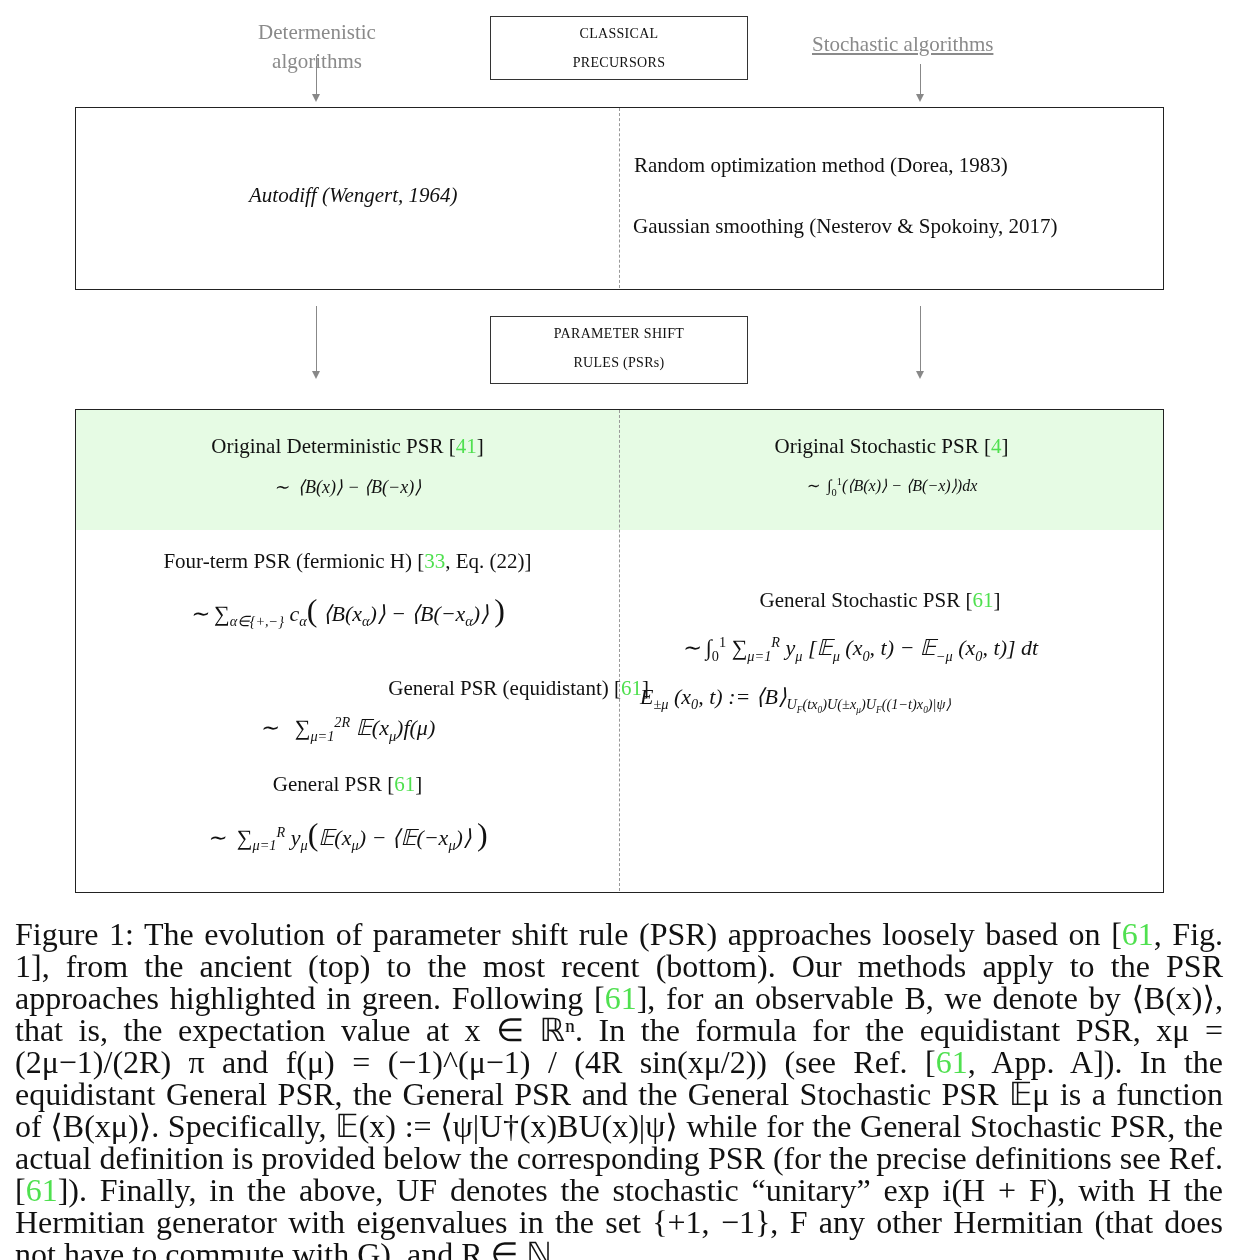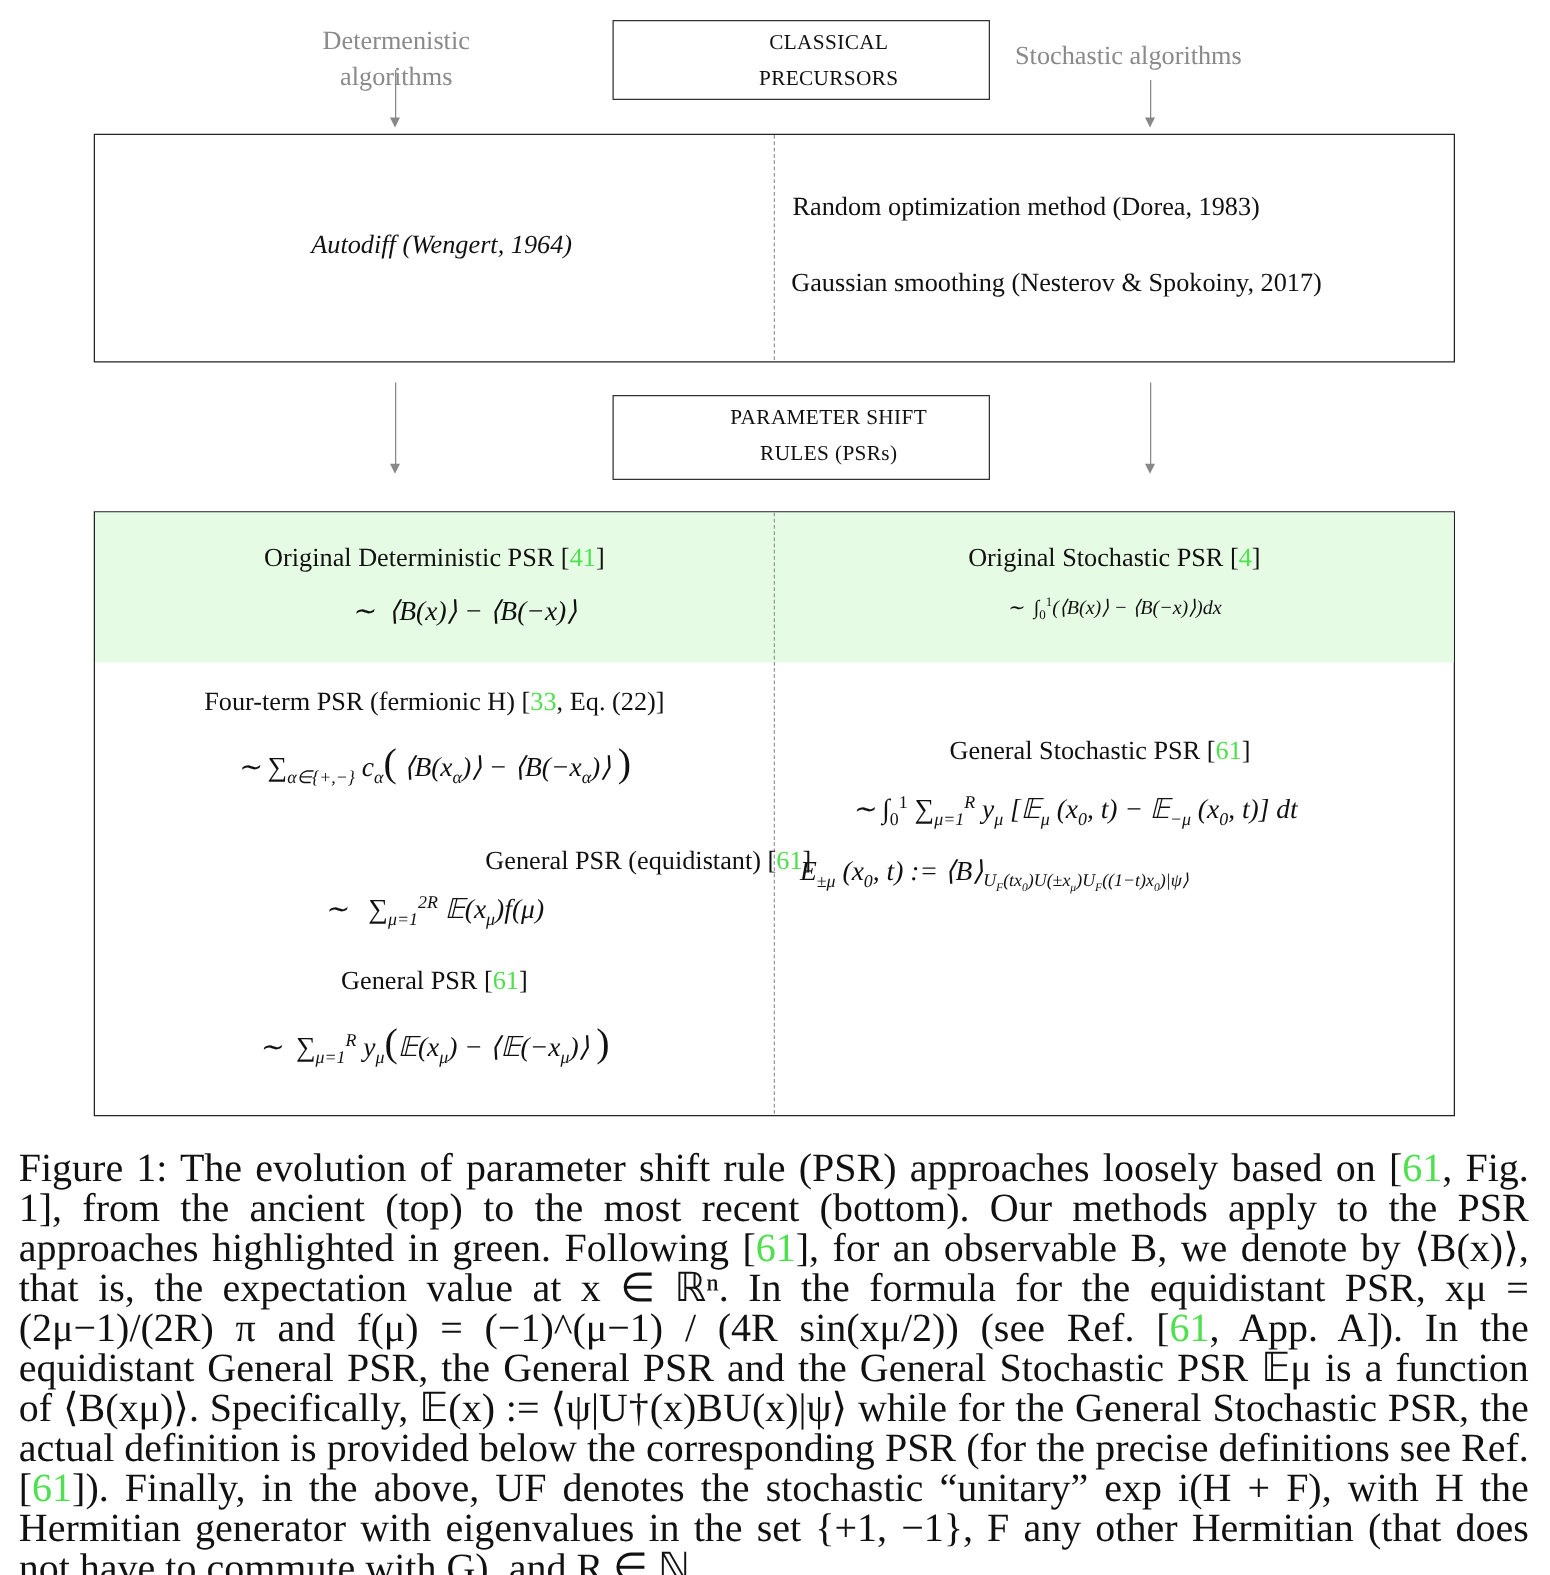--- a/index.html
+++ b/index.html
@@ -2,22 +2,22 @@
 <html><head>
 <meta charset="utf-8">
 <style>
   html, body { margin:0; padding:0; background:#ffffff; }
   body { width:1240px; height:1260px; position:relative; overflow:hidden;
          font-family:"DejaVu Serif","Liberation Serif",serif; color:#111; }
   .abs { position:absolute; }
   .gray { color:#8a8a8a; }
   .box { position:absolute; border:1.3px solid #222; background:#fff; }
   .title-box { position:absolute; border:1.3px solid #333; background:#fff;
-               text-align:center; font-family:"Liberation Serif",serif; font-size:17px;
-               line-height:29px; letter-spacing:0.3px;padding-left:44px; }
+               text-align:center; font-family:"Liberation Serif",serif; font-size:14px;
+               line-height:29px; letter-spacing:0.3px; }
   .vline { position:absolute; width:0; border-left:1.4px solid #888; }
   .arrowhead { position:absolute; width:0; height:0;
                border-left:4px solid transparent; border-right:4px solid transparent;
                border-top:8px solid #888; }
   .dash { position:absolute; width:0; border-left:1.2px dashed #999; }
   .txt { position:absolute; font-family:"Liberation Serif",serif; font-size:21px; white-space:nowrap; }
   .center { text-align:center; }
   .math { font-family:"Liberation Serif",serif; font-style:italic; }
   .ref { color:#4fe04f; }
   .green { background:#e6fbe4; }
@@ -32,21 +32,21 @@
 <div class="txt gray center" style="left:217px; top:18px; width:200px; line-height:29px;">
   <div>Determenistic</div>
   <div>algorithms</div>
 </div>
 
 <div class="title-box" style="left:490px; top:16px; width:256px; height:60px; padding-top:2px;">
   <div>CLASSICAL</div>
   <div>PRECURSORS</div>
 </div>
 
-<div class="txt gray" style="left:812px; top:32px;">Stochastic algorithms</div>
+<div class="txt gray" style="left:812px; top:32px;text-decoration:underline;">Stochastic algorithms</div>
 
 <div class="vline" style="left:316px; top:56px; height:42px;"></div>
 <div class="arrowhead" style="left:312px; top:94px;"></div>
 <div class="vline" style="left:920px; top:64px; height:34px;"></div>
 <div class="arrowhead" style="left:916px; top:94px;"></div>
 
 <div class="box" style="left:75px; top:107px; width:1087px; height:181px;"></div>
 <div class="dash" style="left:619px; top:108px; height:180px;"></div>
 
 <div class="txt" style="left:249px; top:183px;font-style:italic;">Autodiff (Wengert, 1964)</div>
@@ -63,21 +63,21 @@
   <div>RULES (PSRs)</div>
 </div>
 
 <div class="box" style="left:75px; top:409px; width:1087px; height:482px;"></div>
 <div class="abs green" style="left:76px; top:410px; width:1087px; height:120px;"></div>
 <div class="dash" style="left:619px; top:410px; height:481px;"></div>
 
 <div class="txt center" style="left:76px; top:434px; width:543px;">
   <span>Original Deterministic PSR [</span><span class="ref">41</span><span>]</span>
 </div>
-<div class="txt center math" style="left:76px; top:476px; width:543px; font-size:22px;padding-left:24px;">∼&nbsp;&nbsp;⟨<i>B</i>(<i>x</i>)⟩ − ⟨<i>B</i>(−<i>x</i>)⟩</div>
+<div class="txt center math" style="left:76px; top:476px; width:543px; font-size:18px;">∼&nbsp;&nbsp;⟨<i>B</i>(<i>x</i>)⟩ − ⟨<i>B</i>(−<i>x</i>)⟩</div>
 
 <div class="txt center" style="left:620px; top:434px; width:543px;">
   <span>Original Stochastic PSR [</span><span class="ref">4</span><span>]</span>
 </div>
 <div class="txt center math" style="left:620px; top:476px; width:543px; font-size:16px;">∼&nbsp;&nbsp;∫<sub style="font-style:normal">0</sub><sup style="font-style:normal">1</sup>(⟨<i>B</i>(<i>x</i>)⟩ − ⟨<i>B</i>(−<i>x</i>)⟩)<i>dx</i></div>
 
 <div class="txt center" style="left:76px; top:549px; width:603px; left:76px; width:603px; transform:translateX(-30px);">
   <span>Four-term PSR (fermionic H) [</span><span class="ref">33</span><span>, Eq. (22)]</span>
 </div>
 <div class="txt center math" style="left:76px; top:592px; width:603px; transform:translateX(-30px); font-size:22px;">∼&nbsp;∑<sub>α∈{+,−}</sub> <i>c</i><sub>α</sub><span style="font-size:32px;font-style:normal">(</span> ⟨<i>B</i>(<i>x</i><sub>α</sub>)⟩ − ⟨<i>B</i>(−<i>x</i><sub>α</sub>)⟩ <span style="font-size:32px;font-style:normal">)</span></div>

